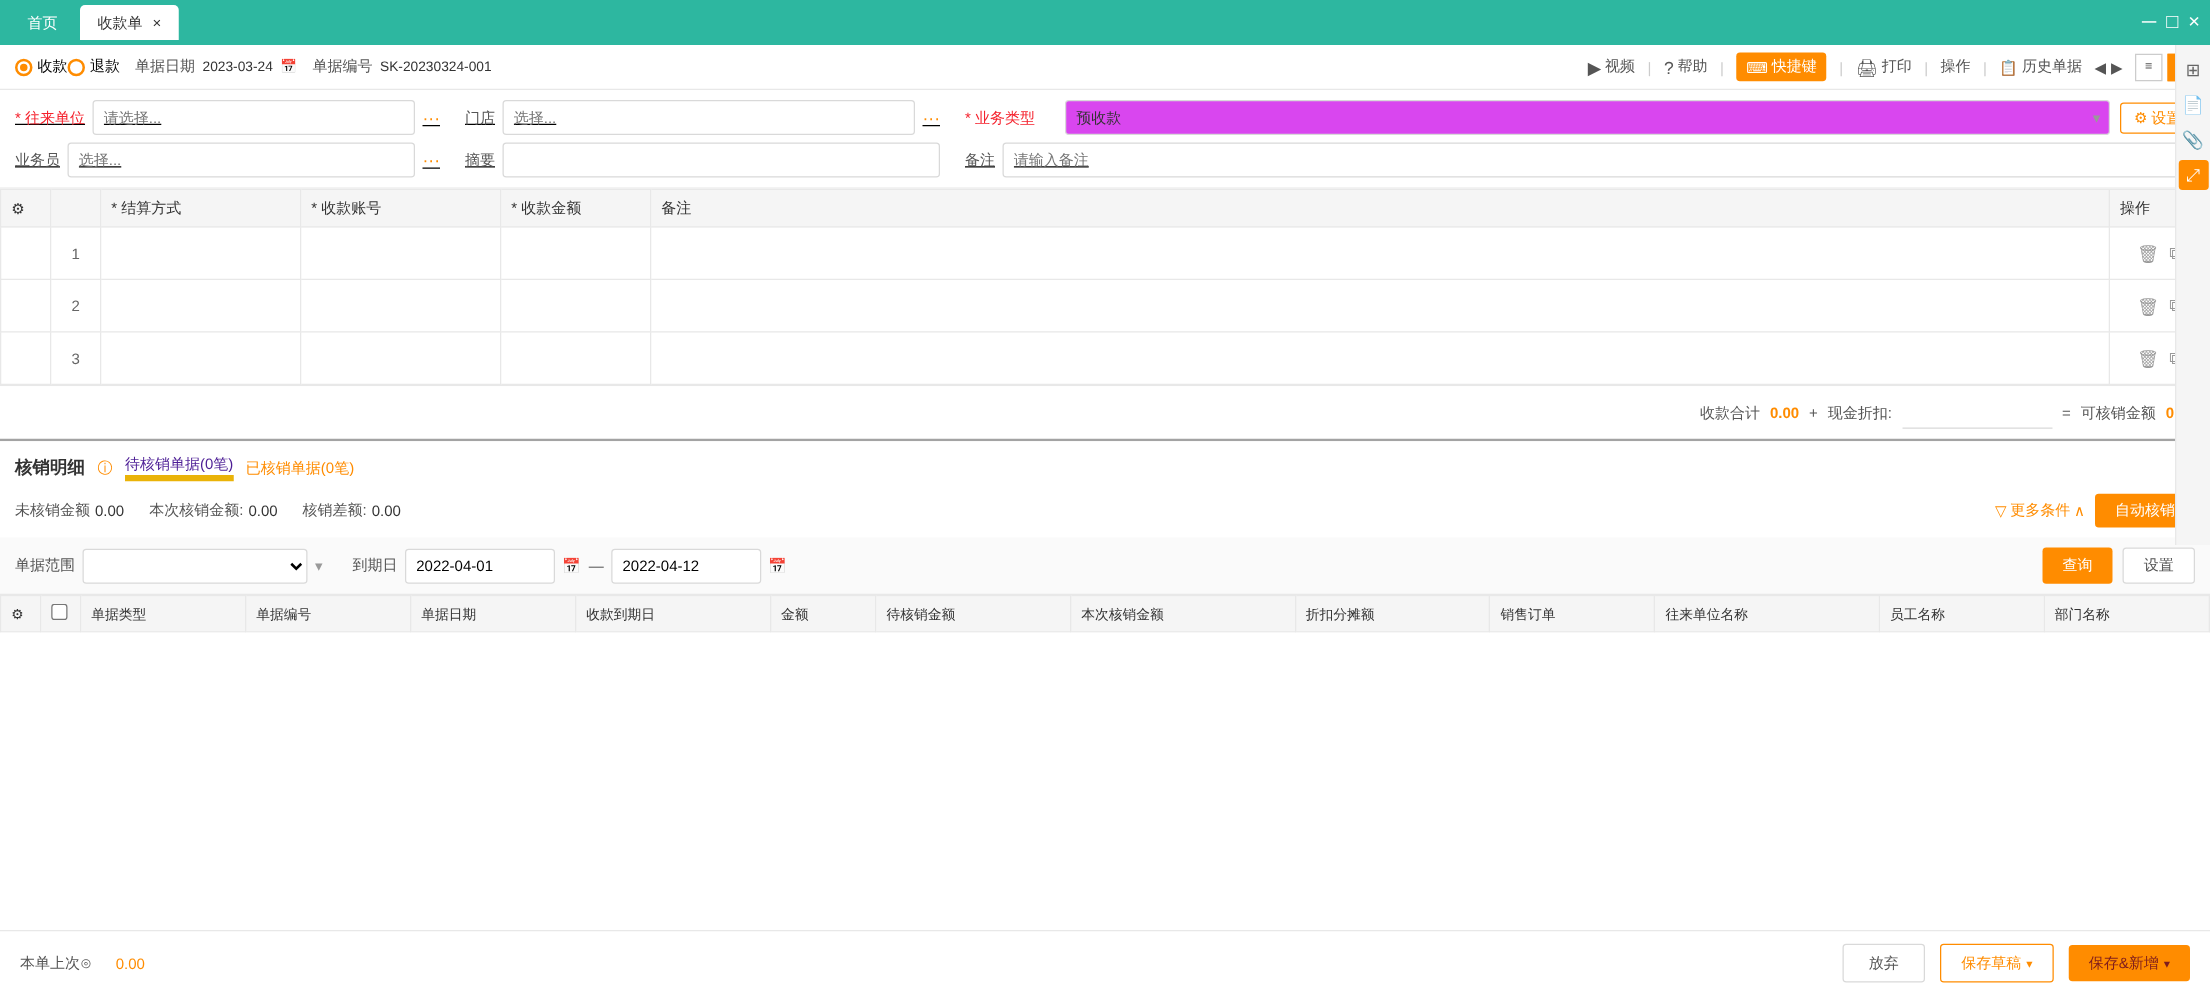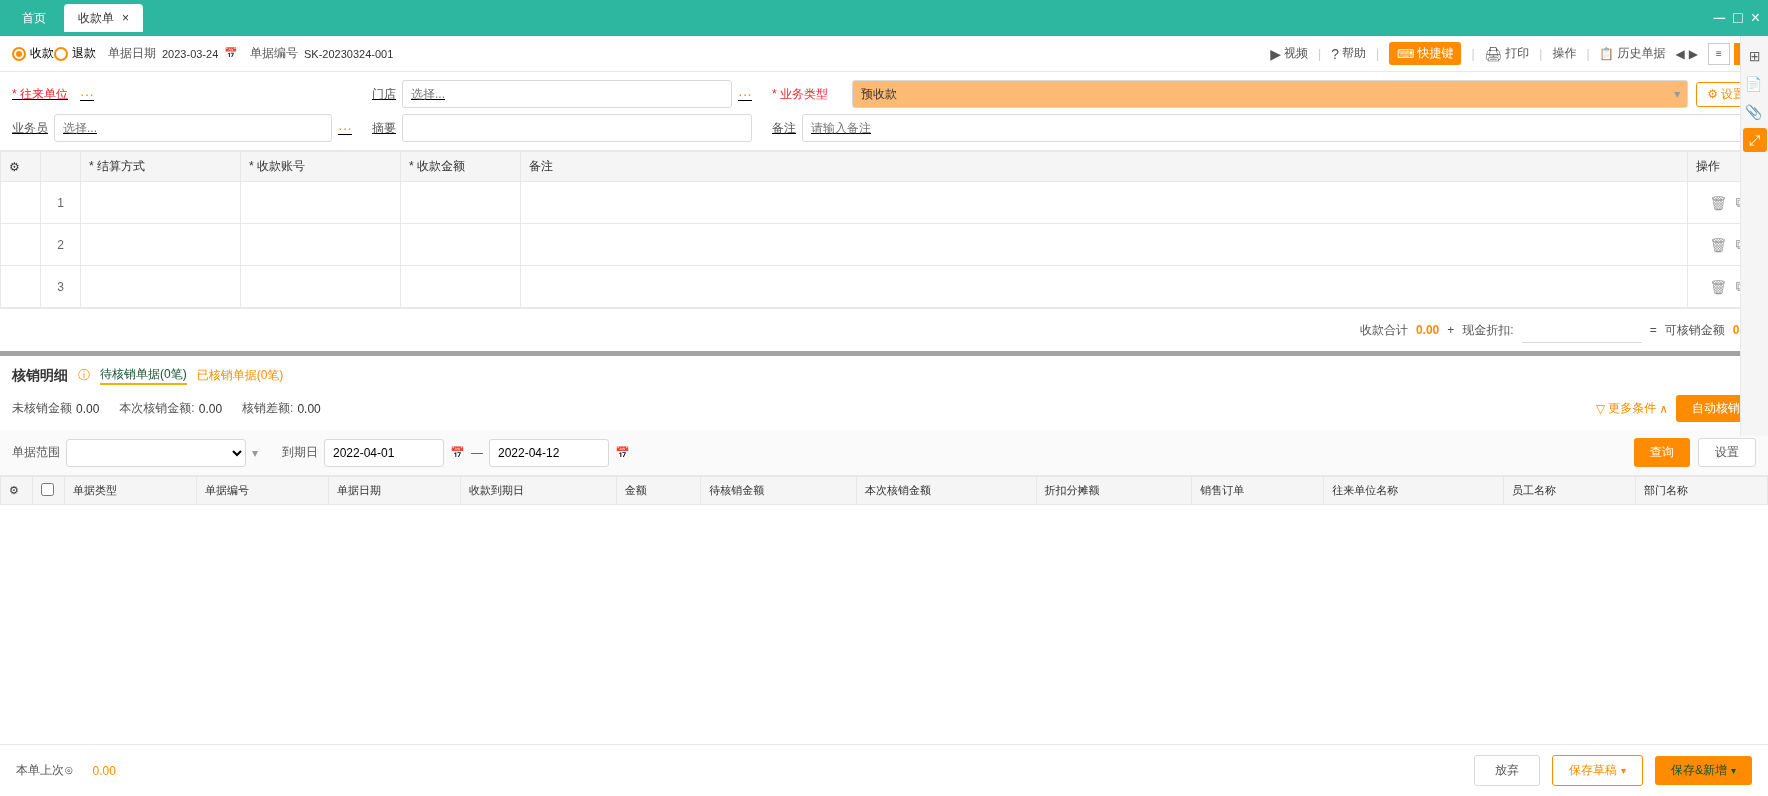--- a/index.html
+++ b/index.html
@@ -68,21 +68,21 @@
     .form-label.optional { color: #555; }
     .form-input {
       flex: 1; height: 28px; border: 1px solid #d9d9d9; border-radius: 3px;
       padding: 0 8px; color: #999; outline: none;
       background: #fff;
     }
     .more-btn { color: #ff8c00; cursor: pointer; margin-left: 6px; font-size: 14px; }
     .business-type { display: flex; align-items: center; gap: 8px; flex: 1; }
     .select-input {
       flex: 1; height: 28px; border: 1px solid #d9d9d9; border-radius: 3px;
-      padding: 0 8px; color: #333; background: #fdba74; outline: none;
+      padding: 0 8px; color: #333; background: #d946ef; outline: none;
     }
     .chevron-icon { color: #999; cursor: pointer; }
     .settings-btn {
       background: #fff; border: 1px solid #ff8c00; color: #ff8c00;
       padding: 3px 10px; border-radius: 3px; cursor: pointer;
       display: flex; align-items: center; gap: 3px;
     }
 
     
     .table-section {
@@ -103,40 +103,40 @@
     }
     .data-table td.row-num { text-align: center; color: #666; width: 40px; }
     .data-table .op-cell { display: flex; align-items: center; gap: 8px; justify-content: center; }
     .op-btn { color: #999; cursor: pointer; font-size: 14px; background: none; border: none; }
     .settings-col { width: 40px; text-align: center; }
 
     
     .summary-row {
       display: flex; align-items: center; justify-content: flex-end;
       padding: 8px 12px; gap: 8px; background: #fff;
-      border-bottom: 5px solid #a3a3a3;
+      border-bottom: 2px solid #a3a3a3;
     }
     .summary-row label { color: #555; }
     .summary-row .amount { color: #ff8c00; font-weight: bold; }
     .summary-row .plus { color: #555; }
     .summary-row .eq { color: #555; }
     .discount-input { width: 120px; height: 26px; border: none; border-bottom: 1px solid #d9d9d9; text-align: right; outline: none; }
 
     
     .verification-section {
       flex: 1; overflow-y: auto; background: #fff; padding: 0;
     }
     .section-header {
       display: flex; align-items: center; gap: 10px;
       padding: 10px 12px 6px;
     }
     .section-title { font-size: 14px; font-weight: bold; color: #333; }
     .info-icon { color: #ff8c00; cursor: pointer; font-size: 12px; }
     .tab-link { color: #ff8c00; cursor: pointer; font-size: 12px; }
-    .tab-link.active { color: #14532d; border-bottom: 2px solid #eab308; }
+    .tab-link.active { color: #4c1d95; border-bottom: 5px solid #eab308; }
 
     .stats-row {
       display: flex; align-items: center; gap: 20px;
       padding: 4px 12px 8px;
     }
     .stat-item { display: flex; align-items: center; gap: 4px; color: #555; }
     .stat-value { color: #333; }
     .more-conditions { color: #ff8c00; cursor: pointer; display: flex; align-items: center; gap: 3px; }
     .auto-btn {
       background: #ff8c00; color: #fff; border: none;
@@ -174,21 +174,21 @@
 
     
     .footer {
       display: flex; align-items: center; justify-content: flex-end;
       padding: 10px 16px; background: #fff; border-top: 1px solid #e8e8e8;
       gap: 12px;
     }
     .footer-left { margin-right: auto; display: flex; align-items: center; gap: 19px; color: #555; }
     .discard-btn { background: #fff; border: 1px solid #d9d9d9; color: #555; padding: 6px 20px; border-radius: 3px; cursor: pointer; }
     .save-draft-btn { background: #fff; border: 1px solid #ff8c00; color: #ff8c00; padding: 6px 16px; border-radius: 3px; cursor: pointer; display: flex; align-items: center; gap: 4px; }
-    .save-new-btn { background: #ff8c00; border: none; color: #14532d; padding: 6px 16px; border-radius: 3px; cursor: pointer; display: flex; align-items: center; gap: 4px; }
+    .save-new-btn { background: #ff8c00; border: none; color: #7f1d1d; padding: 6px 16px; border-radius: 3px; cursor: pointer; display: flex; align-items: center; gap: 4px; }
     .chevron-down { font-size: 10px; }
 
     
     .right-sidebar {
       position: fixed; right: 0; top: 36px;
       width: 28px; height: 400px;
       display: flex; flex-direction: column; align-items: center;
       gap: 4px; padding: 8px 0;
       background: #f5f5f5; border-left: 1px solid #e8e8e8;
     }
@@ -279,20 +279,21 @@
         <div class="view-icon active">▦</div>
       </div>
     </div>
   </div>
 
   <div class="form-area">
     <div class="form-row">
 
       <div class="form-field" style="flex:0 0 auto; width:340px; margin-right:20px;">
         <span class="form-label" style="color:#f5222d; margin-right:6px;">* 往来单位</span>
+        <input class="form-input" type="text" style="width: 260px;" placeholder="请选择...">
         <span class="more-btn">···</span>
       </div>
 
       <div class="form-field" style="flex:0 0 auto; width:380px; margin-right:20px;">
         <span class="form-label optional" style="margin-right:6px;">门店</span>
         <input class="form-input" type="text" style="width: 300px;" placeholder="选择...">
         <span class="more-btn">···</span>
       </div>
 
       <div class="business-type">

